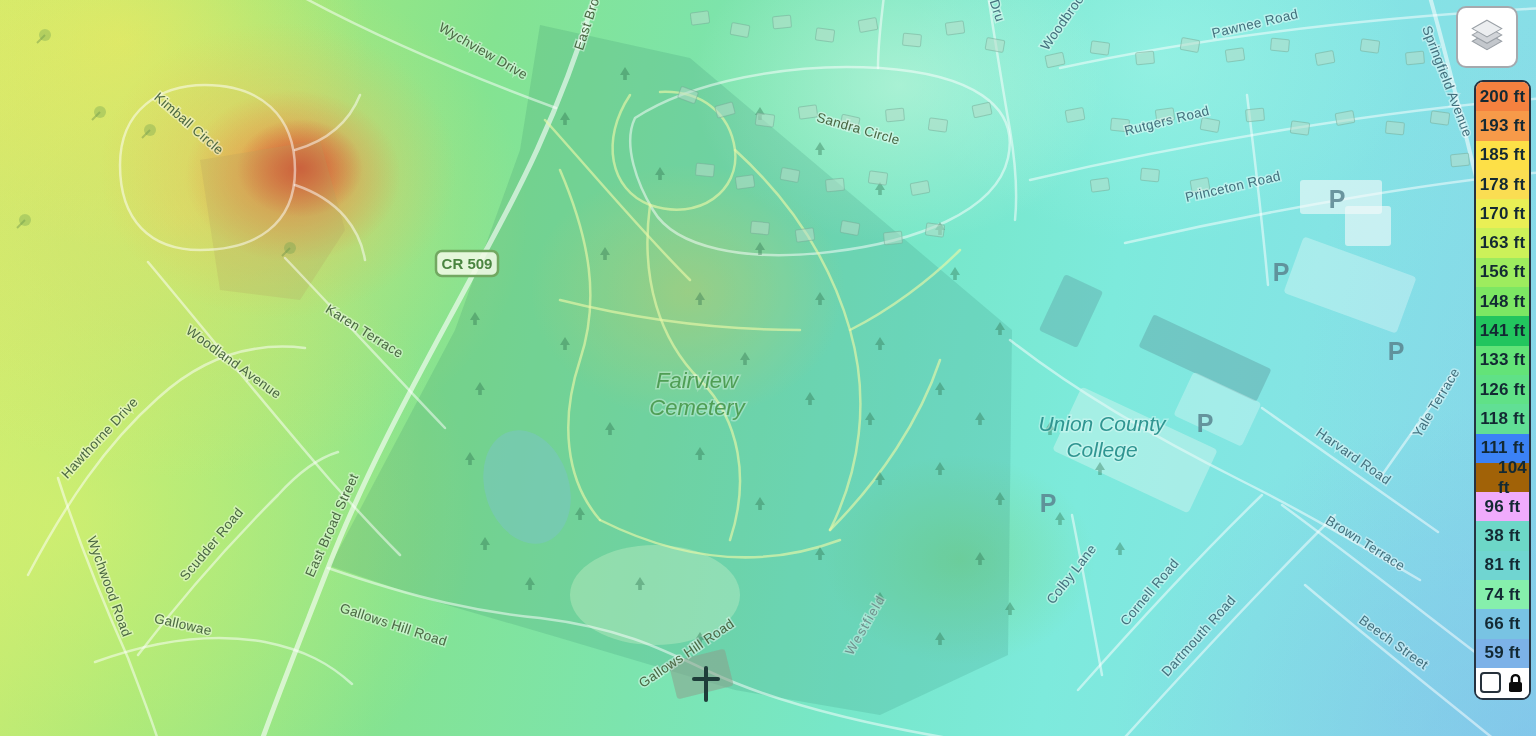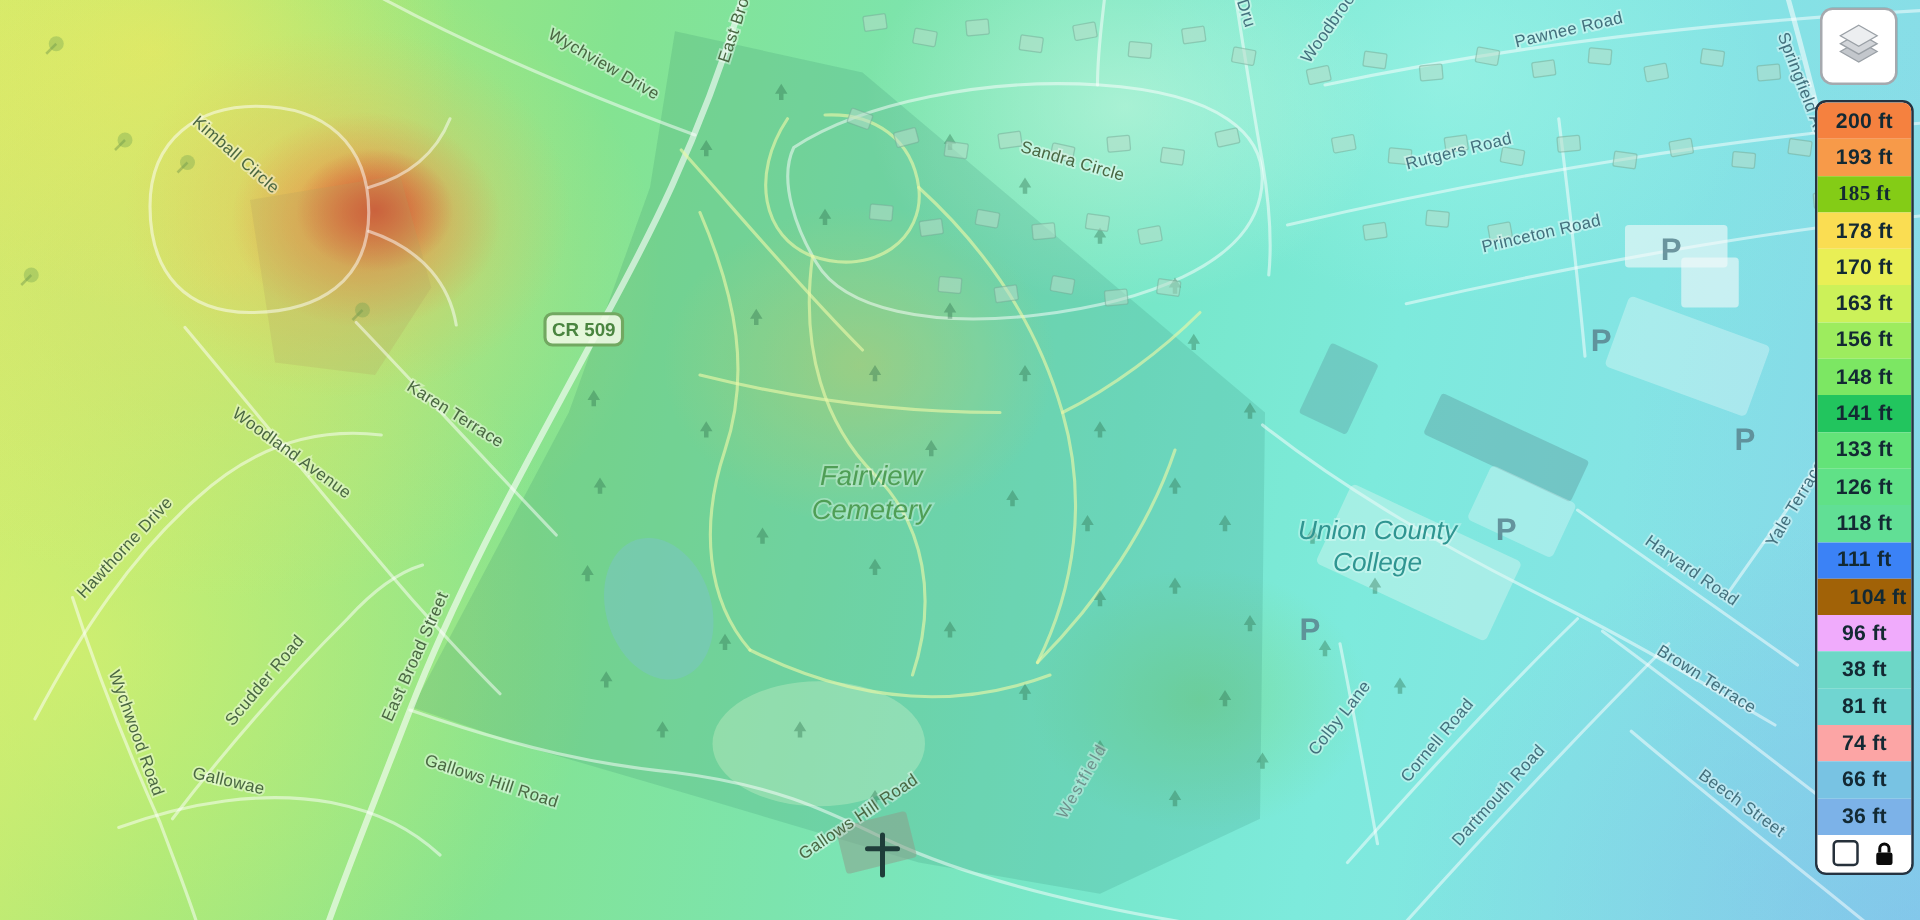--- a/index.html
+++ b/index.html
@@ -36,21 +36,21 @@
   .parking{font-size:25px;font-weight:bold;fill:#5a8590;opacity:.85;}
   .shield-text{font-size:15px;font-weight:bold;fill:#4a8540;}
   
   #layers-btn{
     position:absolute;top:6px;right:18px;width:62px;height:62px;z-index:20;
     background:#fff;border:2px solid rgba(55,65,75,.45);border-radius:10px;
     display:flex;align-items:center;justify-content:center;box-sizing:border-box;cursor:pointer;
   }
   
   #legend{
-    position:absolute;top:80px;right:5px;width:79px;z-index:20;
+    position:absolute;top:80px;right:5px;width:57px;z-index:20;
     border:2px solid #253341;border-radius:9px;overflow:hidden;box-sizing:border-box;
     background:#fff;
   }
   .legend-row{
     height:29.3px;display:flex;align-items:center;justify-content:center;
     font-size:17px;font-weight:bold;color:#132933;letter-spacing:.2px;
   }
   #legend-controls{
     height:30px;background:#fff;display:flex;align-items:center;justify-content:space-evenly;
   }
@@ -300,38 +300,38 @@
     <polygon points="20,16 34,24 20,32 6,24" fill="#c3c7cc" stroke="#9aa0a6" stroke-width="1"></polygon>
     <polygon points="20,10 34,18 20,26 6,18" fill="#d2d5d9" stroke="#9aa0a6" stroke-width="1"></polygon>
     <polygon points="20,4 34,12 20,20 6,12" fill="#eceef0" stroke="#9aa0a6" stroke-width="1"></polygon>
   </svg>
 </div>
 
 <div id="legend">
   <div id="legend-rows">
       <div class="legend-row" style="background: rgb(245, 129, 63);">200 ft</div>
       <div class="legend-row" style="background: rgb(247, 154, 73);">193 ft</div>
-      <div class="legend-row" style="background: #84cc16; font-family: Liberation Serif, serif;">185 ft</div>
+      <div class="legend-row" style="background: #fde047;">185 ft</div>
       <div class="legend-row" style="background: rgb(250, 221, 82);">178 ft</div>
       <div class="legend-row" style="background: rgb(233, 239, 85);">170 ft</div>
       <div class="legend-row" style="background: rgb(204, 241, 89);">163 ft</div>
       <div class="legend-row" style="background: rgb(157, 236, 94);">156 ft</div>
       <div class="legend-row" style="background: rgb(124, 231, 99);">148 ft</div>
       <div class="legend-row" style="background: #22c55e;">141 ft</div>
       <div class="legend-row" style="background: rgb(99, 227, 120);">133 ft</div>
       <div class="legend-row" style="background: rgb(96, 225, 135);">126 ft</div>
       <div class="legend-row" style="background: rgb(97, 223, 149);">118 ft</div>
       <div class="legend-row" style="background: #3b82f6;">111 ft</div>
       <div class="legend-row" style="background: #a16207; padding-left: 22px;">104 ft</div>
       <div class="legend-row" style="background: #f0abfc;">96 ft</div>
       <div class="legend-row" style="background: rgb(109, 215, 199);">38 ft</div>
       <div class="legend-row" style="background: rgb(112, 213, 209);">81 ft</div>
-      <div class="legend-row" style="background: #fca5a5;">74 ft</div>
+      <div class="legend-row" style="background: #86efac;">74 ft</div>
       <div class="legend-row" style="background: rgb(120, 195, 227);">66 ft</div>
-      <div class="legend-row" style="background: rgb(124, 178, 232);">36 ft</div>
+      <div class="legend-row" style="background: rgb(124, 178, 232);">59 ft</div>
     </div>
   <div id="legend-controls">
     <div id="legend-checkbox"></div>
     <div id="legend-lock">
       <svg width="19" height="20" viewBox="0 0 19 20">
         <rect x="3" y="9" width="13" height="10" rx="1.8" fill="#0b0b0b"></rect>
         <path d="M5.8,9 V5.8 a3.7,3.7 0 0 1 7.4,0 V9" fill="none" stroke="#0b0b0b" stroke-width="2.4"></path>
       </svg>
     </div>
   </div>

